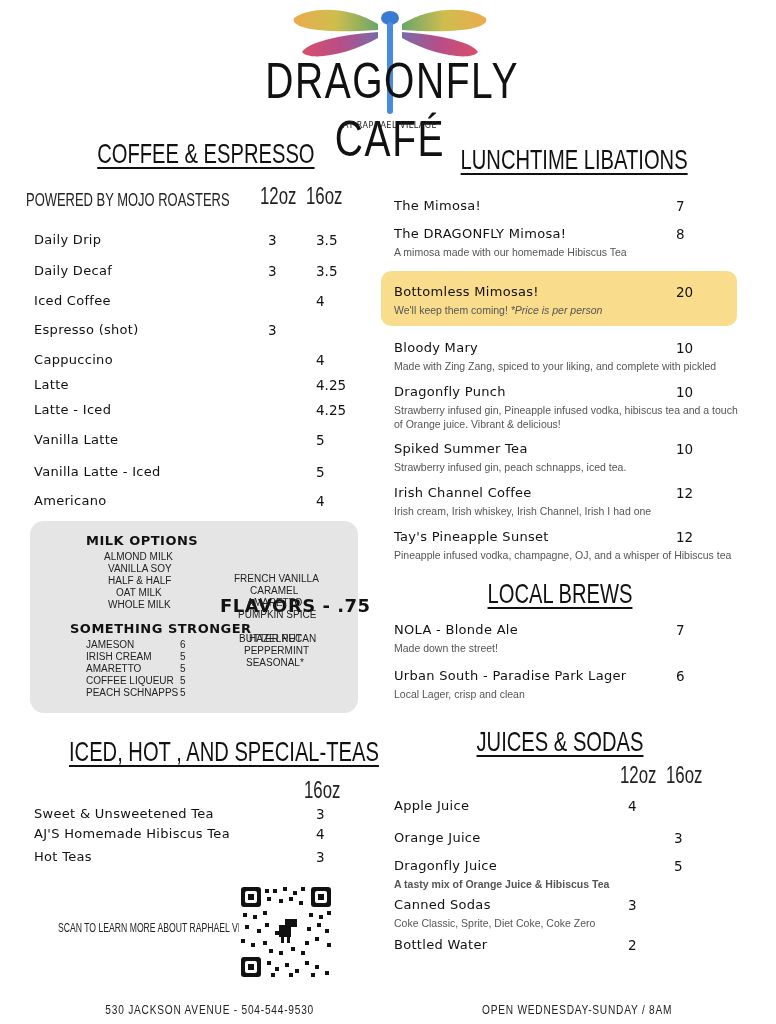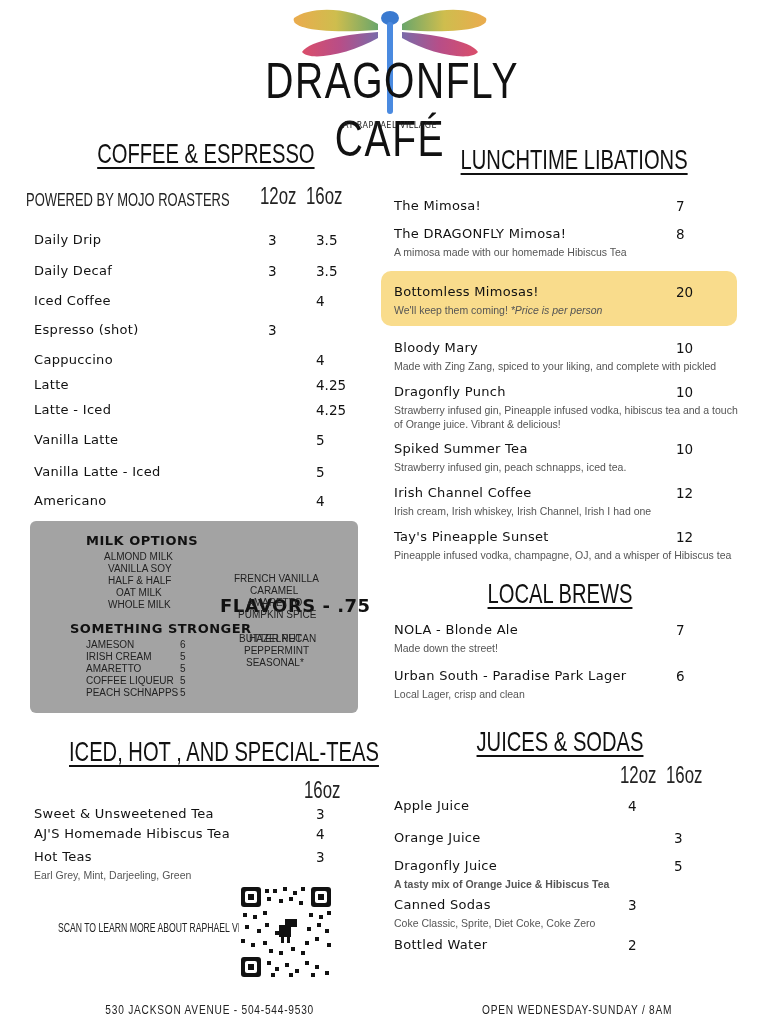--- a/index.html
+++ b/index.html
@@ -44,21 +44,21 @@
   
   .coffee { left: 34px; top: 180px; width: 330px; height: 340px; }
   .powered {
     position: absolute; left: -8px; top: 10px; font-family: "Liberation Sans", sans-serif;
     font-size: 18px; text-transform: uppercase; transform: scaleX(0.72); transform-origin: left;
     white-space: nowrap; color: #222;
   }
 
   
   .orange-box {
-    left: 30px; top: 521px; width: 328px; height: 192px; background: #a3a3a3; border-radius: 6px;
+    left: 30px; top: 521px; width: 328px; height: 192px; background: #e5e5e5; border-radius: 14px;
   }
   .ob-head { position: absolute; font-family: "DejaVu Sans", sans-serif; font-weight: bold; font-size: 13px; letter-spacing: 0.5px; color: #111; white-space: nowrap; }
   .ob-item { position: absolute; font-family: Liberation Sans, sans-serif; font-size: 10px; color: #222; white-space: nowrap; }
 
   
   .teas { left: 34px; top: 770px; width: 330px; height: 120px; }
 
   
   .qr { left: 239px; top: 885px; width: 94px; height: 94px; }
   .scan-text {
@@ -215,21 +215,20 @@
     <span class="price" style="left:282px;">3</span>
   </div>
   <div class="row" style="top:56px;">
     <span class="name hand">AJ'S Homemade Hibiscus Tea</span>
     <span class="price" style="left:282px;">4</span>
   </div>
   <div class="row" style="top:79px;">
     <span class="name hand">Hot Teas</span>
     <span class="price" style="left:282px;">3</span>
   </div>
-  <div class="row desc" style="top:99px;">Earl Grey, Mint, Darjeeling, Green</div>
 </div>
 
 <div class="abs scan-text">Scan to learn more about Raphael Village!</div>
 <div class="abs qr">
   <svg width="94" height="94" viewBox="0 0 94 94">
     <rect width="94" height="94" fill="#fff"></rect>
     <g fill="#111">
       <rect x="2" y="2" width="20" height="20" rx="3"></rect>
         <rect x="6" y="6" width="12" height="12" fill="#fff" rx="2"></rect>
         <rect x="9" y="9" width="6" height="6"></rect>

